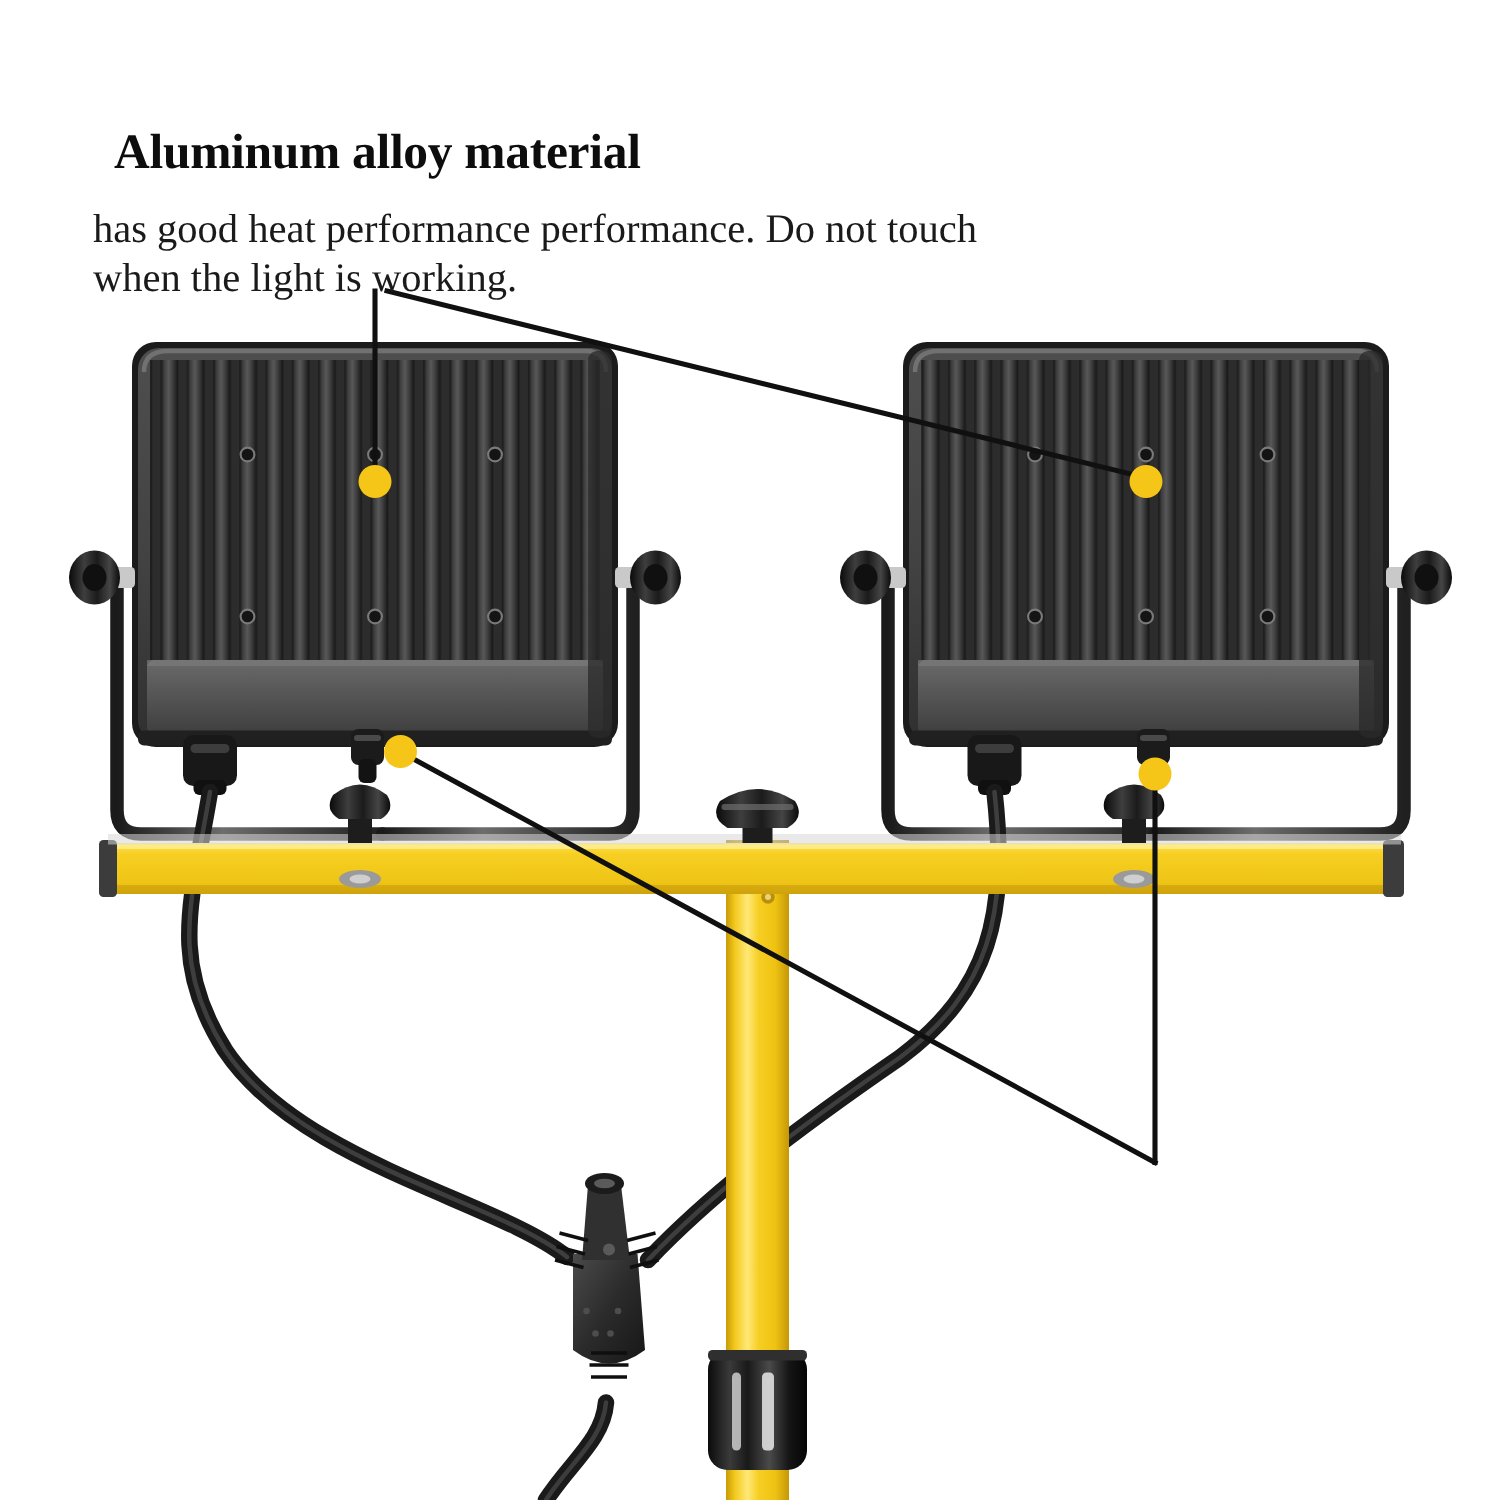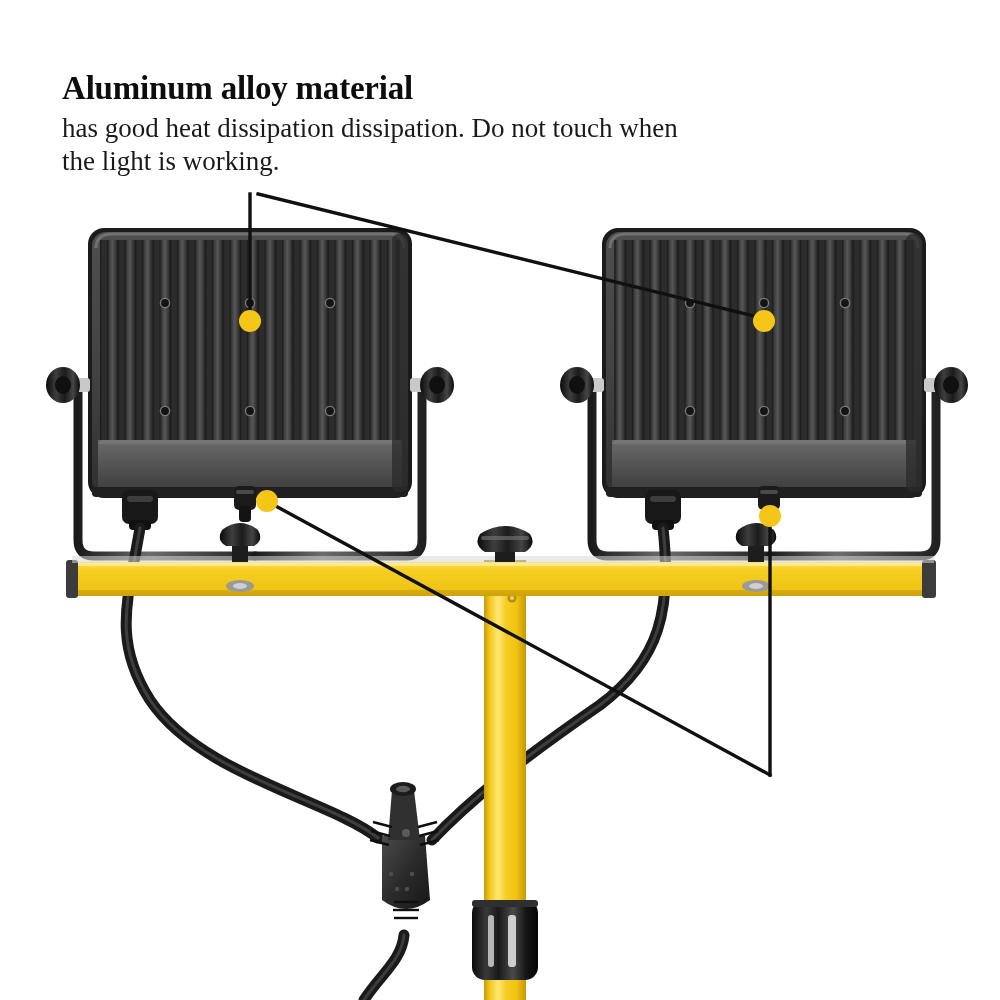--- a/index.html
+++ b/index.html
@@ -29,21 +29,21 @@
     top: 68px;
     width: 660px;
   }
   .callout-title {
     font-family: "Liberation Serif", serif;
     font-weight: bold;
     font-size: 33px;
     line-height: 40px;
     color: #0d0d0d;
     letter-spacing: -0.2px;
-    margin: 0;
+    margin: 14px;
   }
   .callout-body {
     font-family: "Liberation Serif", serif;
     font-weight: normal;
     font-size: 27px;
     line-height: 33px;
     color: #1a1a1a;
     margin: 4px 0 0 0;
     max-width: 620px;
   }
@@ -349,17 +349,17 @@
     <g>
       <circle cx="250" cy="321" r="11" fill="#F5C518"></circle>
       <circle cx="764" cy="321" r="11" fill="#F5C518"></circle>
       <circle cx="267" cy="501" r="11" fill="#F5C518"></circle>
       <circle cx="770" cy="516" r="11" fill="#F5C518"></circle>
     </g>
   </svg>
 
   <div class="callout-block">
     <div class="callout-title">Aluminum alloy material</div>
-    <div class="callout-body">has good heat dissipation dissipation. Do not touch when the light is working.</div>
+    <div class="callout-body">has good heat performance performance. Do not touch when the light is working.</div>
   </div>
 
 
 </div>
 
 </body></html>

